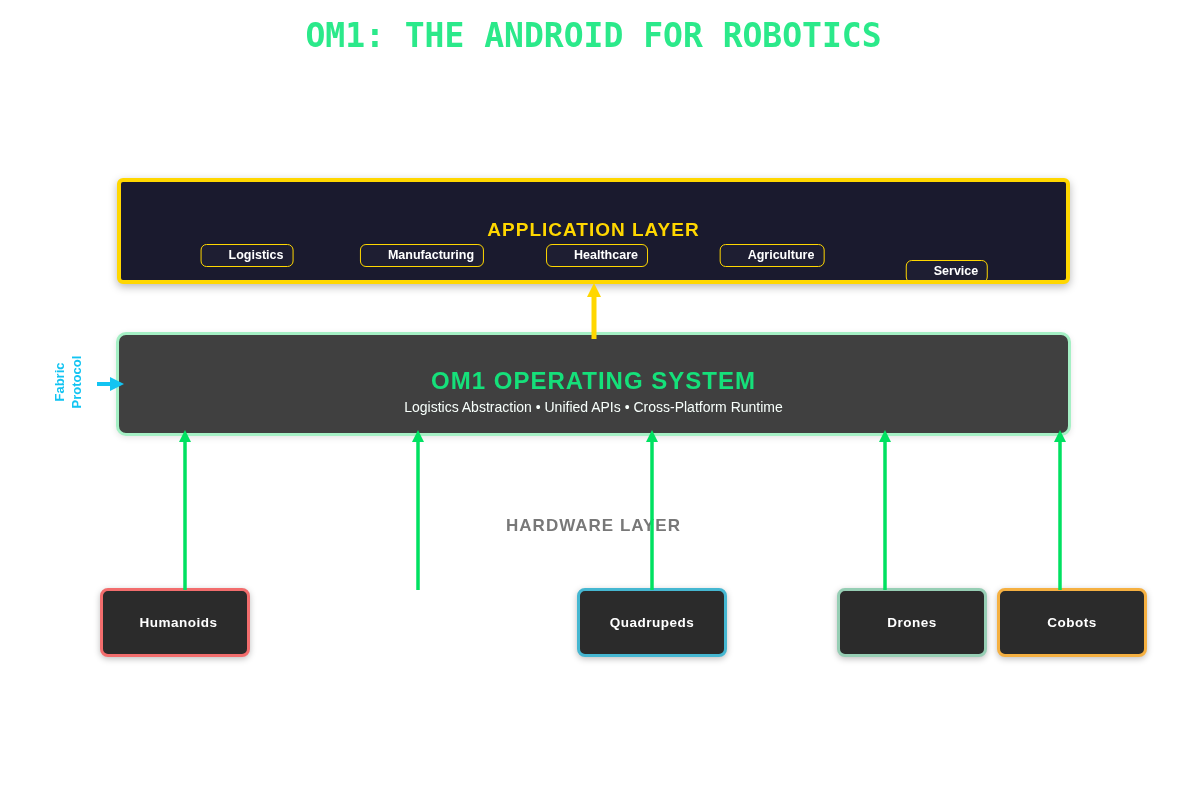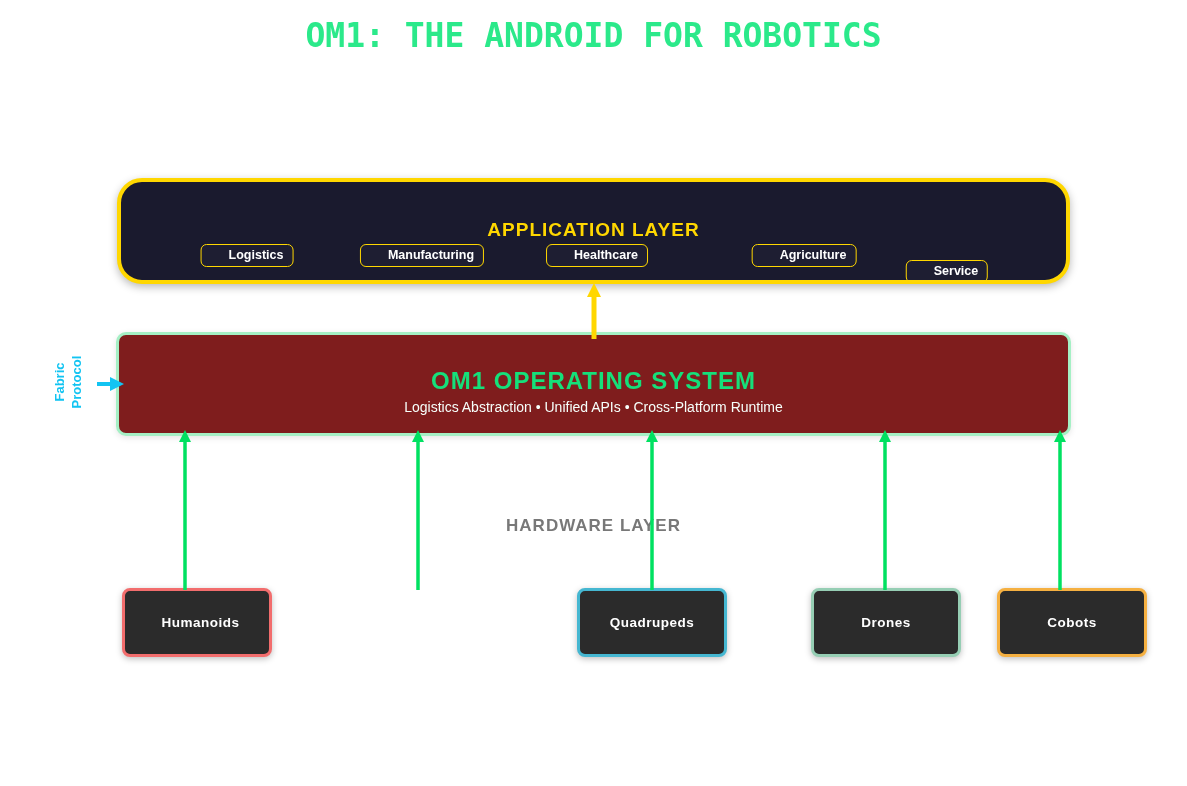--- a/index.html
+++ b/index.html
@@ -24,47 +24,47 @@
     text-align:center;
     font-style:italic;font-size:20px;
     color:#8a8a8a;
   }
   
   .app-box{
     position:absolute;left:117px;top:178px;width:953px;height:106px;
     box-sizing:border-box;
     background:#1a1a2e;
     border:4px solid #ffd700;
-    border-radius:25px;
+    border-radius:6px;
     box-shadow:0 3px 8px rgba(0,0,0,0.28);
   }
   .app-title{
     position:absolute;left:0;top:37px;width:100%;
     text-align:center;
     font-weight:bold;font-size:19px;letter-spacing:1px;
     color:#ffd700;
   }
   .chip{
     position:absolute;top:62px;
     transform:translateX(-50%);
     box-sizing:border-box;
     border:1.5px solid #ffd700;
     border-radius:6px;
     padding:3px 9px 4px 27px;
     color:#ffffff;font-weight:bold;font-size:12.5px;
     white-space:nowrap;
     background:rgba(255,255,255,0.02);
   }
   .chip-1{left:126px;} .chip-2{left:301px;} .chip-3{left:476px;}
-  .chip-4{left:683px;} .chip-5{left:826px;margin-top:16px;}
+  .chip-4{left:651px;} .chip-5{left:826px;margin-top:16px;}
   
   .os-box{
     position:absolute;left:116px;top:332px;width:955px;height:104px;
     box-sizing:border-box;
-    background:#7f1d1d;
+    background:#404040;
     border:3px solid #a5f0c5;
     border-radius:10px;
     box-shadow:0 2px 6px rgba(0,0,0,0.10);
   }
   .os-title{
     position:absolute;left:0;top:32px;width:100%;
     text-align:center;
     font-weight:bold;font-size:24px;letter-spacing:1px;
     color:#15e07a;
   }
@@ -94,21 +94,21 @@
     position:absolute;top:588px;width:150px;height:69px;
     box-sizing:border-box;
     background:#2b2b2b;
     border:3px solid #888888;
     border-radius:8px;
     display:flex;align-items:center;justify-content:center;
     color:#ffffff;font-weight:bold;font-size:13.5px;letter-spacing:0.5px;
     box-shadow:0 2px 6px rgba(0,0,0,0.25);
     z-index:2;
   }
-  .hw-1{left:122px;padding-left:7px;} .hw-2{left:344px;} .hw-3{left:577px;}
+  .hw-1{left:100px;padding-left:7px;} .hw-2{left:344px;} .hw-3{left:577px;}
   .hw-4{left:811px;} .hw-5{left:997px;}
   
   .arrow{position:absolute;z-index:3;}
 </style>
 </head>
 <body>
 
 <div class="canvas">
 
   <div class="page-title">OM1: THE ANDROID FOR ROBOTICS</div>
@@ -156,16 +156,16 @@
     <line x1="7" y1="160" x2="7" y2="11" stroke-width="3.5" stroke="#00e161"></line>
     <polygon points="7,0 1,12 13,12" fill="#00e161"></polygon>
   </svg>
   <svg class="arrow" style="left:1053px;top:430px;" width="14" height="160">
     <line x1="7" y1="160" x2="7" y2="11" stroke-width="3.5" stroke="#00e161"></line>
     <polygon points="7,0 1,12 13,12" fill="#00e161"></polygon>
   </svg>
 
   <div class="hw-box hw-1" style="border-color: rgb(242, 109, 109);">Humanoids</div>
   <div class="hw-box hw-3" style="border-color: rgb(69, 183, 209);">Quadrupeds</div>
-  <div class="hw-box hw-4" style="border-color: rgb(150, 206, 180);">Drones</div>
+  <div class="hw-box hw-4" style="border-color: rgb(150, 206, 180); margin-left: 26px;">Drones</div>
   <div class="hw-box hw-5" style="border-color: rgb(245, 176, 65);">Cobots</div>
 
 </div>
 
 </body></html>

